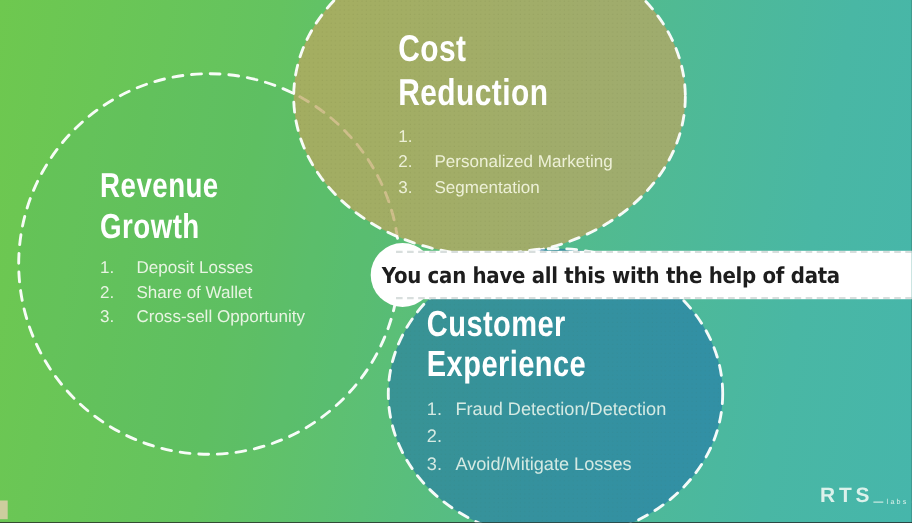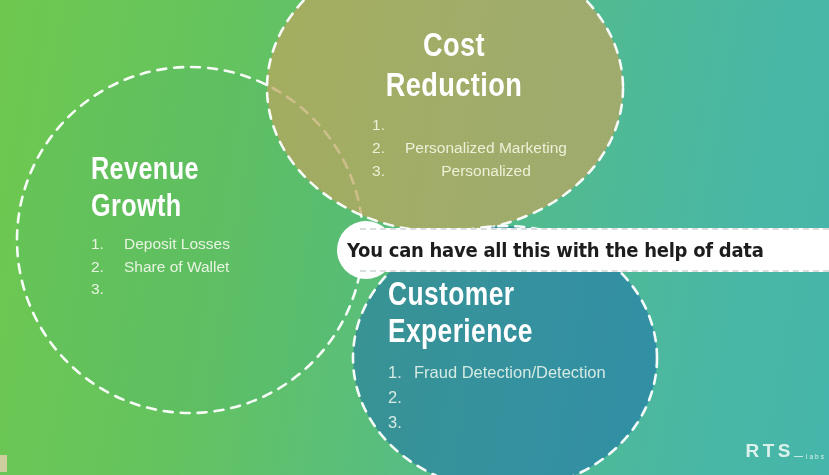--- a/index.html
+++ b/index.html
@@ -7,21 +7,21 @@
     position:relative;width:829px;height:475px;overflow:hidden;
     font-family:"Liberation Sans",sans-serif;
     background:linear-gradient(100deg,#6ec84f 0%,#64c360 28%,#52bb8e 62%,#49b7a4 85%,#46b6ab 100%);
   }
   .circles{position:absolute;inset:0;z-index:1;}
   
   .block{position:absolute;z-index:2;color:#fff;}
   .title{font-weight:700;color:#fff;transform:scaleX(0.80);transform-origin:left top;
          letter-spacing:.5px;white-space:nowrap;}
   .title div{display:block;}
-  .cost-block{left:362px;top:24px;text-align:center;}
+  .cost-block{left:362px;top:24px;}
   .cost-block .title{font-size:34px;line-height:40px;}
   .revenue-block{left:91px;top:150px;}
   .revenue-block .title{font-size:31.5px;line-height:37px;}
   .customer-block{left:377px;top:275px;margin-left:11px;}
   .customer-block .title{font-size:33px;line-height:37px;}
   .list{display:flex;flex-direction:column;margin-top:9px;}
   .row{display:flex;align-items:flex-start;}
   .num{flex:0 0 33px;}
   .cost-block .list{font-size:15.5px;line-height:23px;color:#edf0d7;width:230px;}
   .cost-block .txt{width:182px;}
@@ -76,60 +76,62 @@
     <div class="list">
       <div class="row">
         <span class="num">1.</span>
       </div>
       <div class="row">
         <span class="num">2.</span>
         <span class="txt">Personalized Marketing</span>
       </div>
       <div class="row">
         <span class="num">3.</span>
-        <span class="txt">Personalized</span>
+        <span class="txt">Segmentation</span>
       </div>
     </div>
   </section>
 
   <section class="block revenue-block">
     <div class="title">
       <div>Revenue</div>
       <div>Growth</div>
     </div>
     <div class="list">
       <div class="row">
         <span class="num">1.</span>
         <span class="txt">Deposit Losses</span>
       </div>
       <div class="row">
         <span class="num">2.</span>
         <span class="txt">Share of Wallet</span>
       </div>
       <div class="row">
         <span class="num">3.</span>
+        <span class="txt">Cross-sell Opportunity</span>
       </div>
     </div>
   </section>
 
   <section class="block customer-block">
     <div class="title">
       <div>Customer</div>
       <div>Experience</div>
     </div>
     <div class="list">
       <div class="row">
         <span class="num">1.</span>
         <span class="txt">Fraud Detection/Detection</span>
       </div>
       <div class="row">
         <span class="num">2.</span>
       </div>
       <div class="row">
         <span class="num">3.</span>
+        <span class="txt">Avoid/Mitigate Losses</span>
       </div>
     </div>
   </section>
 
   <div class="banner">
     <div class="banner-cap"></div>
     <div class="banner-bar"></div>
     <div class="banner-text">You can have all this with the help of data</div>
   </div>
 

